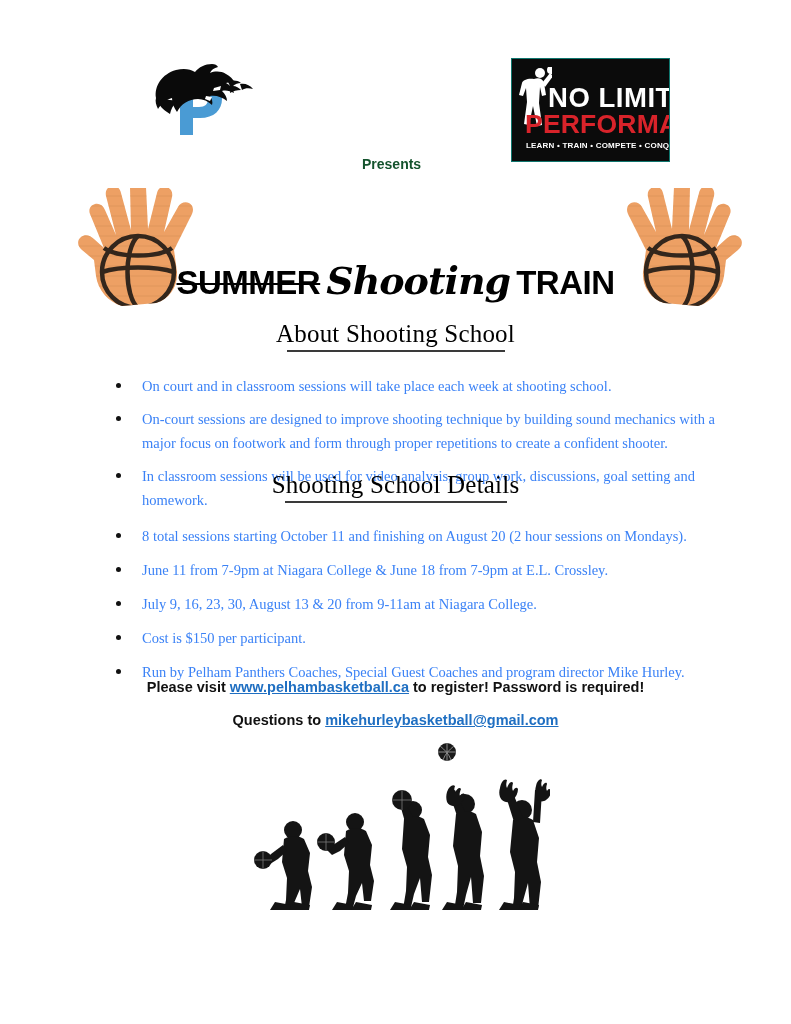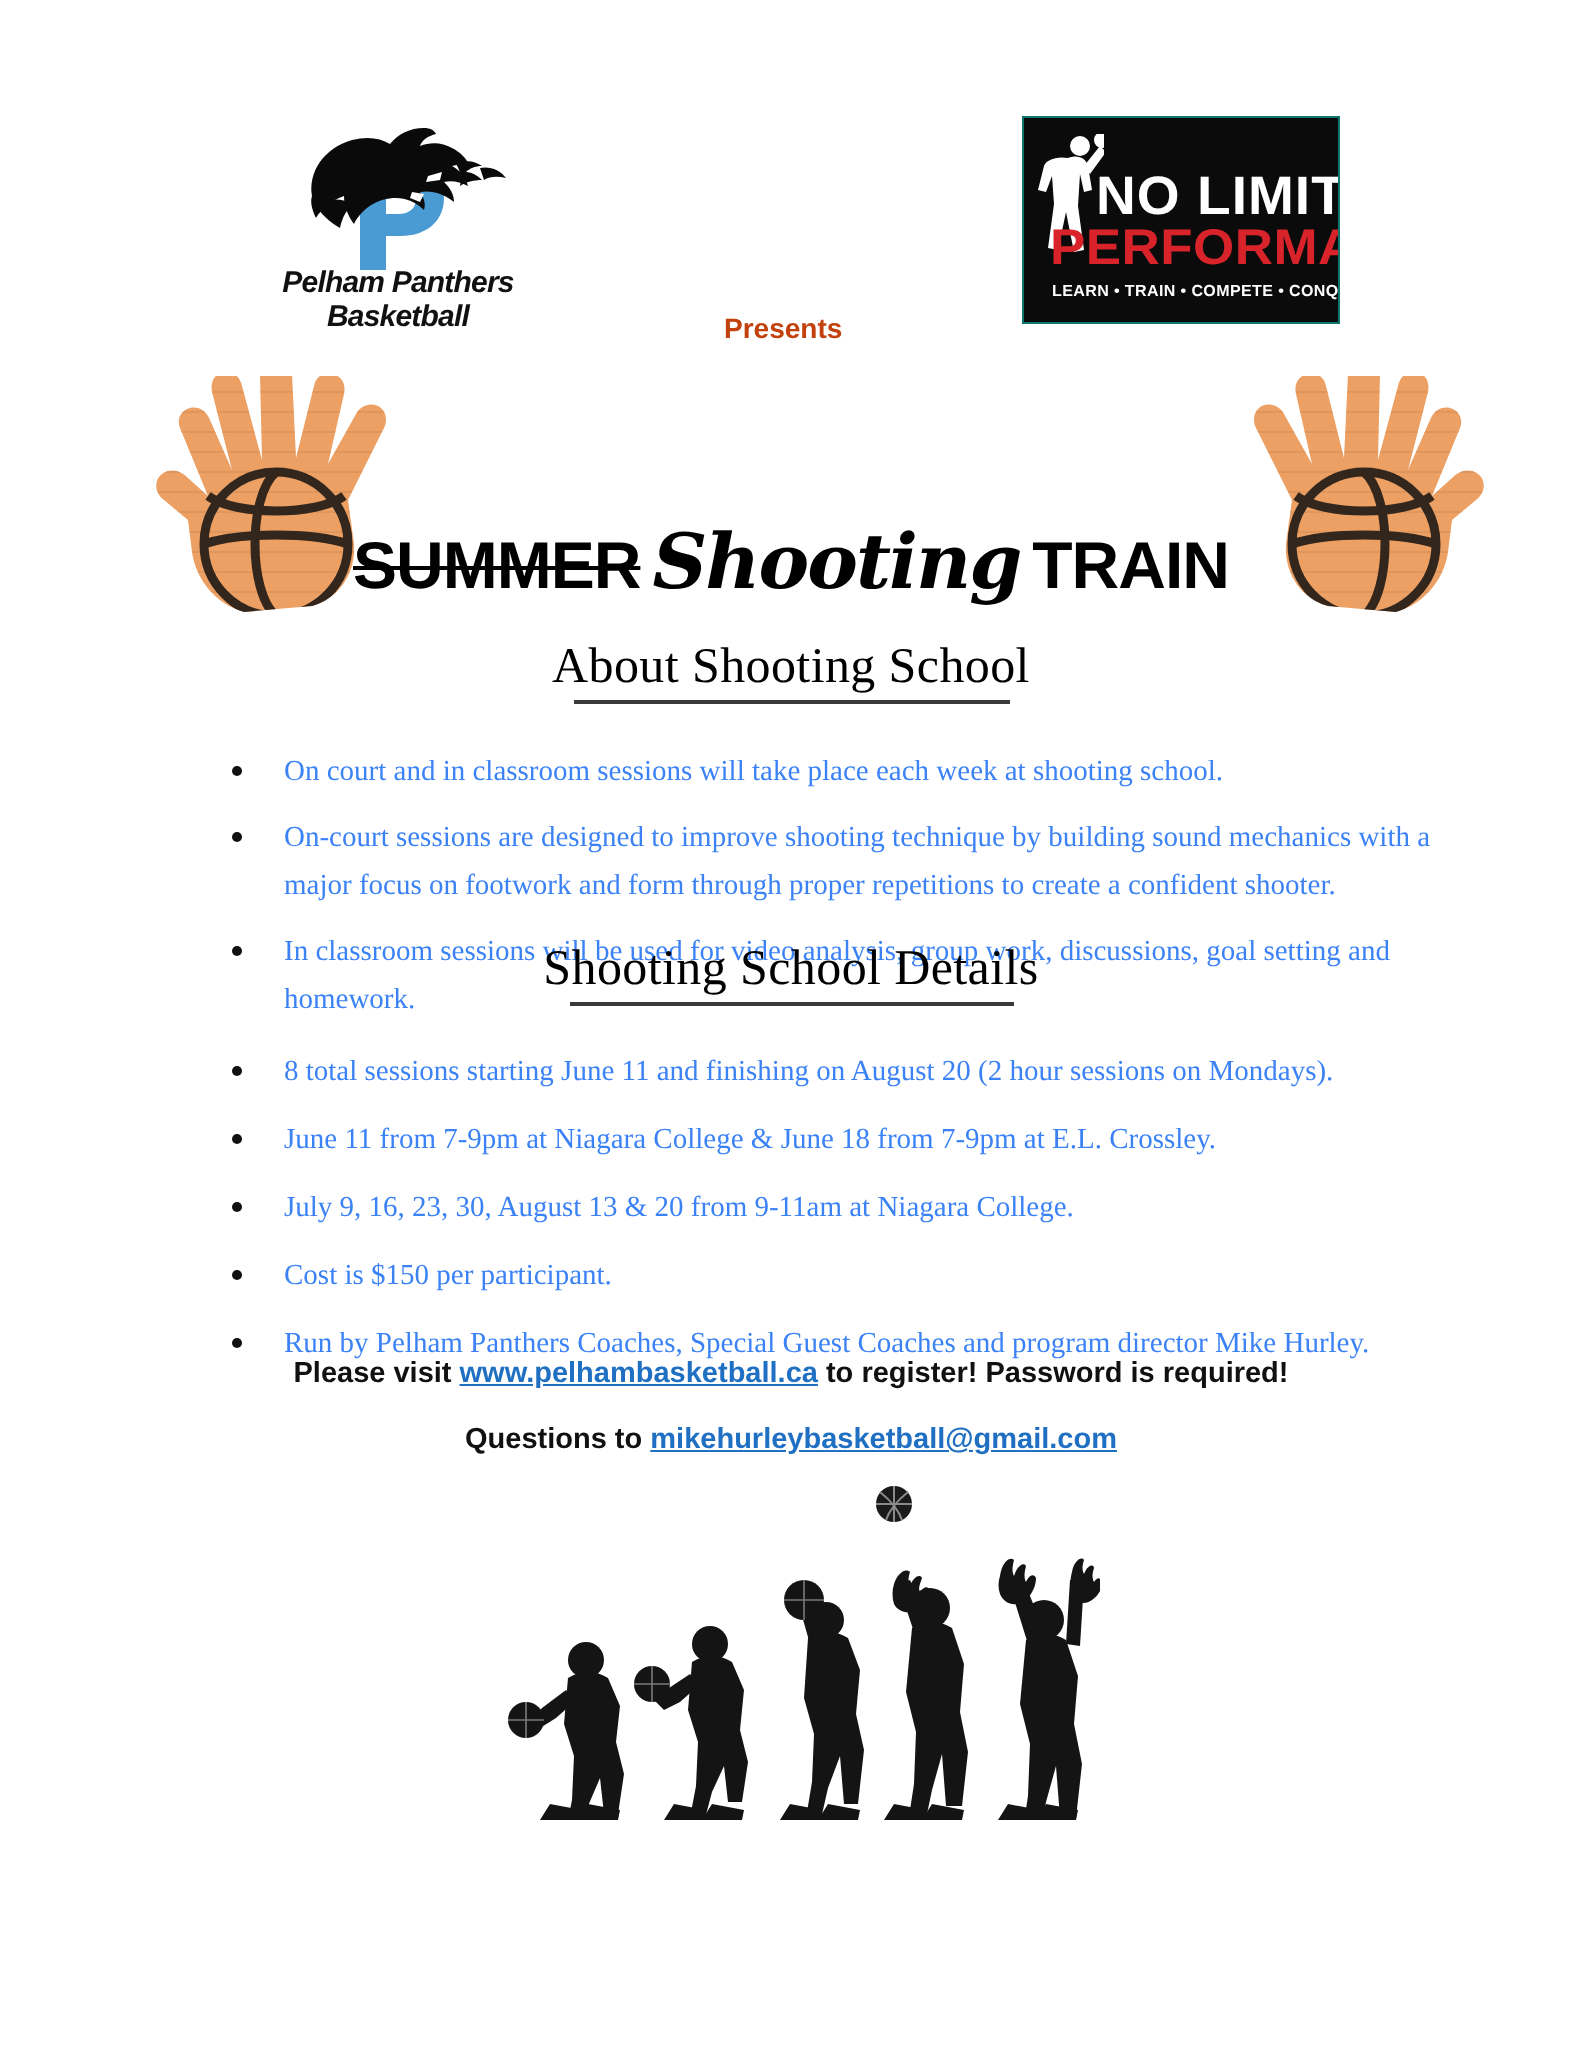--- a/index.html
+++ b/index.html
@@ -48,21 +48,21 @@
     white-space: nowrap;
   }
 
   .presents {
     position: absolute;
     left: 362px;
     top: 156px;
     font-family: "Liberation Sans", sans-serif;
     font-weight: bold;
     font-size: 14px;
-    color: #c2410c;
+    color: #14532d;
   }
 
   .logo-nolimit {
     position: absolute;
     left: 511px;
     top: 58px;
     width: 159px;
     height: 104px;
     background: #0b0b0b;
     border: 1px solid #0f766e;
@@ -260,24 +260,20 @@
         <ellipse cx="93" cy="28" rx="4.5" ry="3" fill="#0a0a0a"></ellipse>
         <path d="M100 24 c4 -2 9 -2 13 1 c-3 0 -6 1 -8 3 c3 0 6 2 8 4 c-4 0 -8 1 -11 3 c1 -4 0 -8 -2 -11 z"></path>
         <path d="M112 26 c5 -1 10 1 13 5 c-4 -1 -8 -1 -11 1 z"></path>
       </g>
 
       <g fill="#ffffff">
         <path d="M86 30 l7 -2 l-1 4 l-7 1 z"></path>
         <path d="M78 38 l6 1 l-2 4 l-5 -2 z"></path>
       </g>
     </svg>
-    <div class="pelham-text">
-      <span>Pelham Panthers</span><br>
-      <span>Basketball</span>
-    </div>
   </div>
 
   <div class="presents">Presents</div>
 
   <div class="logo-nolimit">
     <svg class="nl-player" width="34" height="72" viewBox="0 0 34 72">
       <circle cx="22" cy="6" r="5" fill="#ffffff"></circle>
       <path d="M16 12 c5 -2 9 0 10 4 l2 12 l-4 1 l-2 -9 l-1 16 l3 22 l-5 1 l-4 -20 l-4 19 l-5 -1 l3 -22 l-1 -14 l-3 8 l-4 -1 l3 -12 c1 -3 6 -5 12 -4 z" fill="#ffffff"></path>
       <path d="M24 16 l8 -10 l3 3 l-8 11 z" fill="#ffffff"></path>
       <circle cx="33" cy="3" r="4" fill="#ffffff"></circle>
@@ -376,21 +372,21 @@
   </ul>
 
   <div class="section-head" id="head-details">
     <span class="sh-text">Shooting School Details</span>
     <span class="sh-rule"></span>
   </div>
 
   <ul class="bullets" id="list-details">
     <li>
       <span class="bullet-dot"></span>
-      <span>8 total sessions starting June 11 and finishing on August 20 (2 hour sessions on Mondays).</span>
+      <span>8 total sessions starting October 11 and finishing on August 20 (2 hour sessions on Mondays).</span>
     </li>
     <li>
       <span class="bullet-dot"></span>
       <span>June 11 from 7-9pm at Niagara College &amp; June 18 from 7-9pm at E.L. Crossley.</span>
     </li>
     <li>
       <span class="bullet-dot"></span>
       <span>July 9, 16, 23, 30, August 13 &amp; 20 from 9-11am at Niagara College.</span>
     </li>
     <li>

